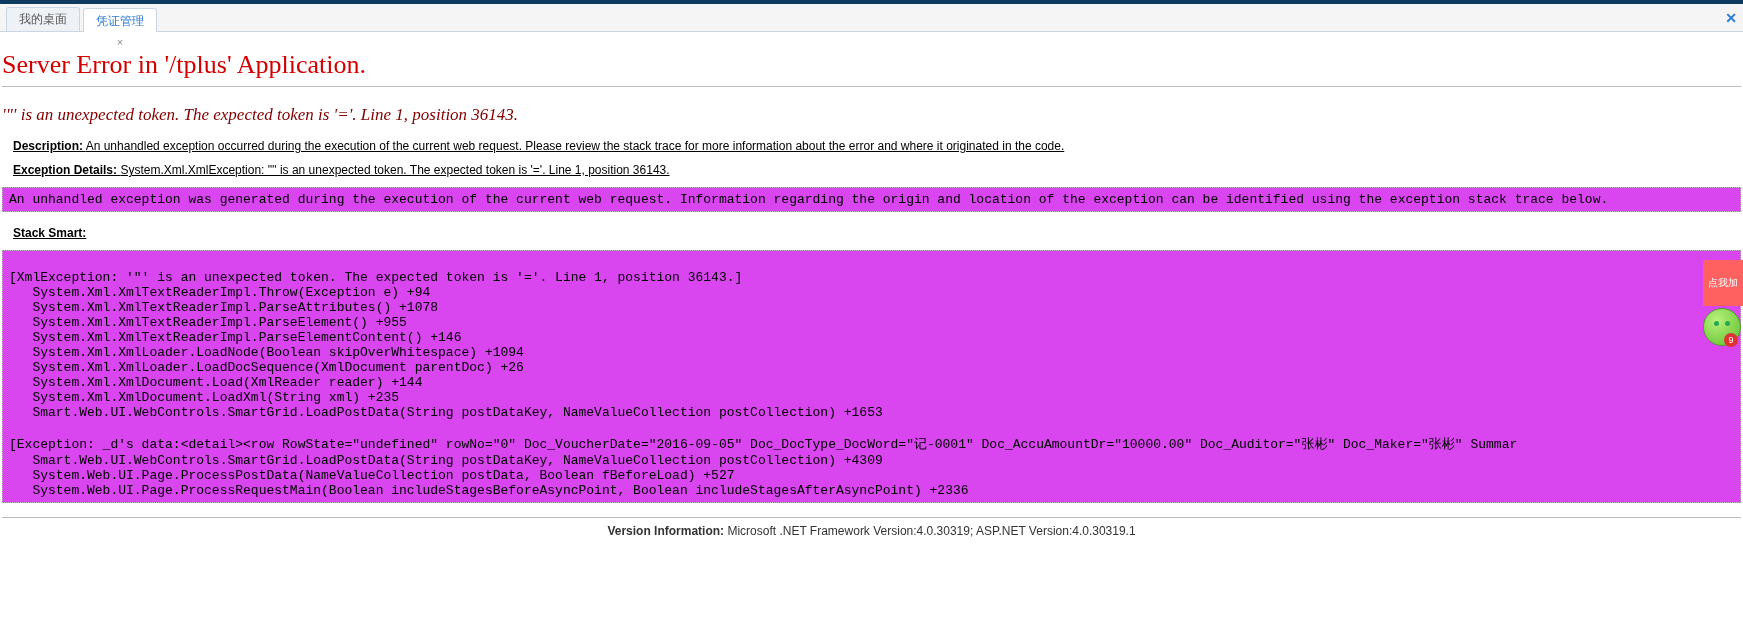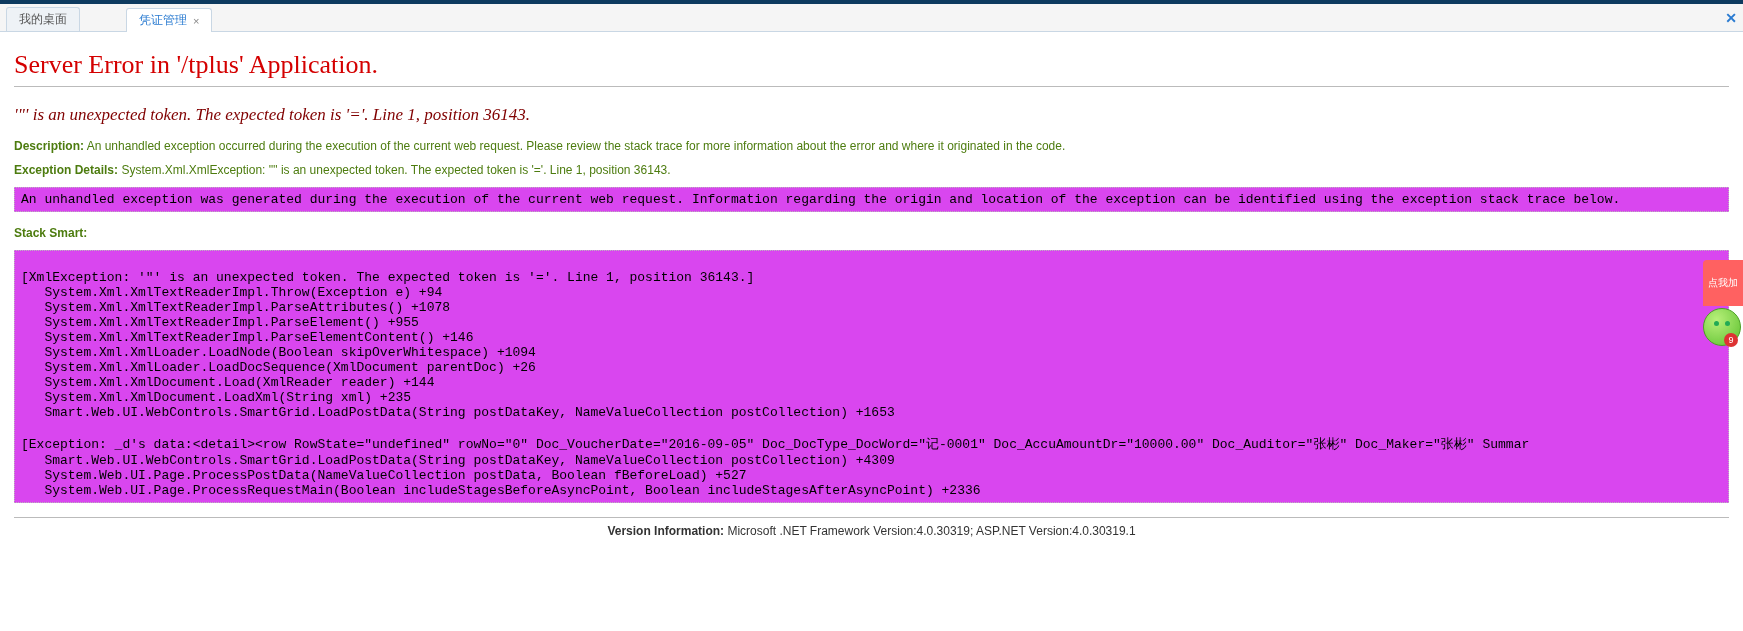--- a/index.html
+++ b/index.html
@@ -1,15 +1,15 @@
 <!DOCTYPE html>
 <html><head>
 <meta charset="utf-8">
 <style>
-  * { box-sizing: border-box; gap: 43px; }
+  * { box-sizing: border-box; }
   body {
     margin: 0;
     font-family: Arial, "Microsoft YaHei", sans-serif;
     background: #fff;
     font-size: 12px;
     color: #333;
   }
   .topbar {
     height: 4px;
     background: #0d3a5f;
@@ -36,58 +36,60 @@
     margin-right: 3px;
     border-radius: 3px 3px 0 0;
     height: 24px;
     cursor: pointer;
   }
   .tab.active {
     background: #fff;
     color: #2a7bd1;
     position: relative;
     top: 1px;
+    flex-direction: column;
   }
   .tab .close {
     color: #888;
     font-size: 11px;
   }
   .tabbar .right-close {
     position: absolute;
     right: 6px;
     top: 6px;
     color: #2a7bd1;
     font-weight: bold;
     font-size: 14px;
     cursor: pointer;
   }
   .content {
-    padding: 10px 14px;
+    padding: 10px 2px;
   }
   h1.err-title {
     font-family: "Times New Roman", serif;
     color: #d40000;
     font-weight: normal;
     font-size: 26px;
     margin: 8px 0 6px 0;
     border-bottom: 1px solid #bbb;
     padding-bottom: 6px;
   }
   h2.err-sub {
     font-family: "Times New Roman", serif;
     font-style: italic;
     color: #800000;
     font-weight: normal;
     font-size: 17px;
     margin: 18px 0 14px 0;
   }
   .block {
     font-size: 12px;
-    margin: 10px 0;
-    color: #4d7c0f;
+    margin: 10px 11px;
+    color: #000000;
+    text-decoration: underline;
   }
   .block b { font-size: 12px; }
   .codebox {
     background: #d946ef;
     border: 1px dotted #bbb;
     padding: 4px 6px;
     margin: 6px 0 14px 0;
     font-family: Consolas, "Courier New", monospace;
     font-size: 13px;
     color: #000;

